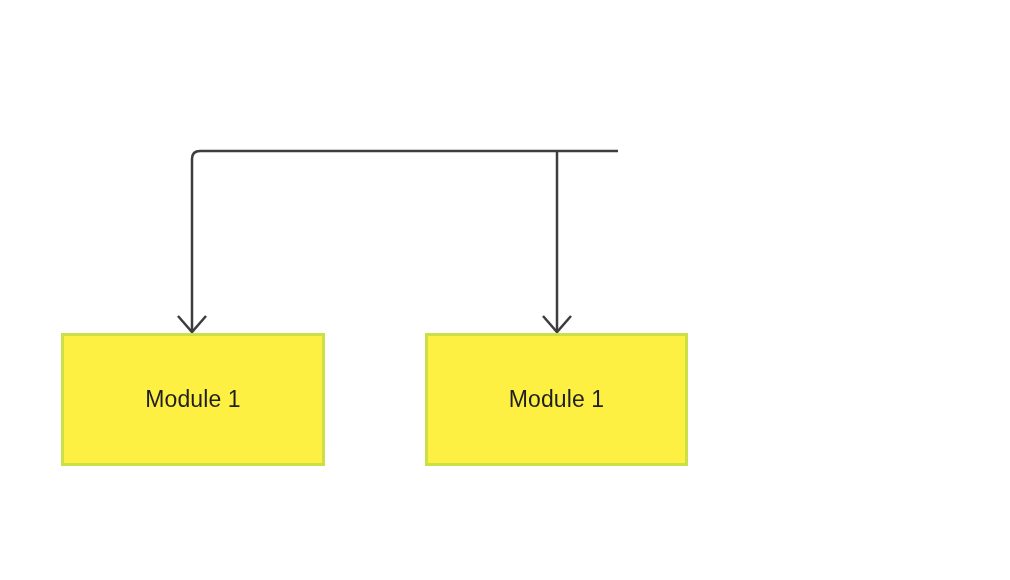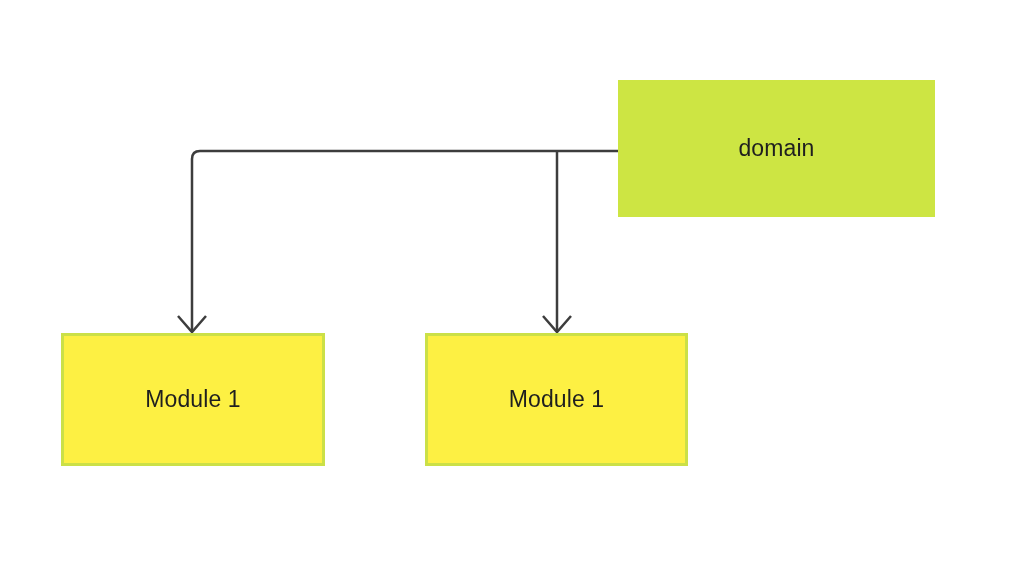--- a/index.html
+++ b/index.html
@@ -76,23 +76,20 @@
 
     <path d="M 618 151 L 200 151 Q 192 151 192 159 L 192 331" fill="none" stroke="#3d3d3d" stroke-width="2.5" stroke-linecap="butt" stroke-linejoin="round"></path>
 
     <polyline points="178,316 192,332 206,316" fill="none" stroke="#3d3d3d" stroke-width="2.5" stroke-linecap="butt" stroke-linejoin="miter"></polyline>
 
     <path d="M 557 151 L 557 331" fill="none" stroke="#3d3d3d" stroke-width="2.5" stroke-linecap="butt" stroke-linejoin="round"></path>
 
     <polyline points="543,316 557,332 571,316" fill="none" stroke="#3d3d3d" stroke-width="2.5" stroke-linecap="butt" stroke-linejoin="miter"></polyline>
   </svg>
 
-  <div class="node node-domain">
-    <span class="node-label">domain</span>
-  </div>
 
   <div class="node node-module-left">
     <span class="node-label">Module 1</span>
   </div>
 
   <div class="node node-module-right">
     <span class="node-label">Module 1</span>
   </div>
 
 </div>

